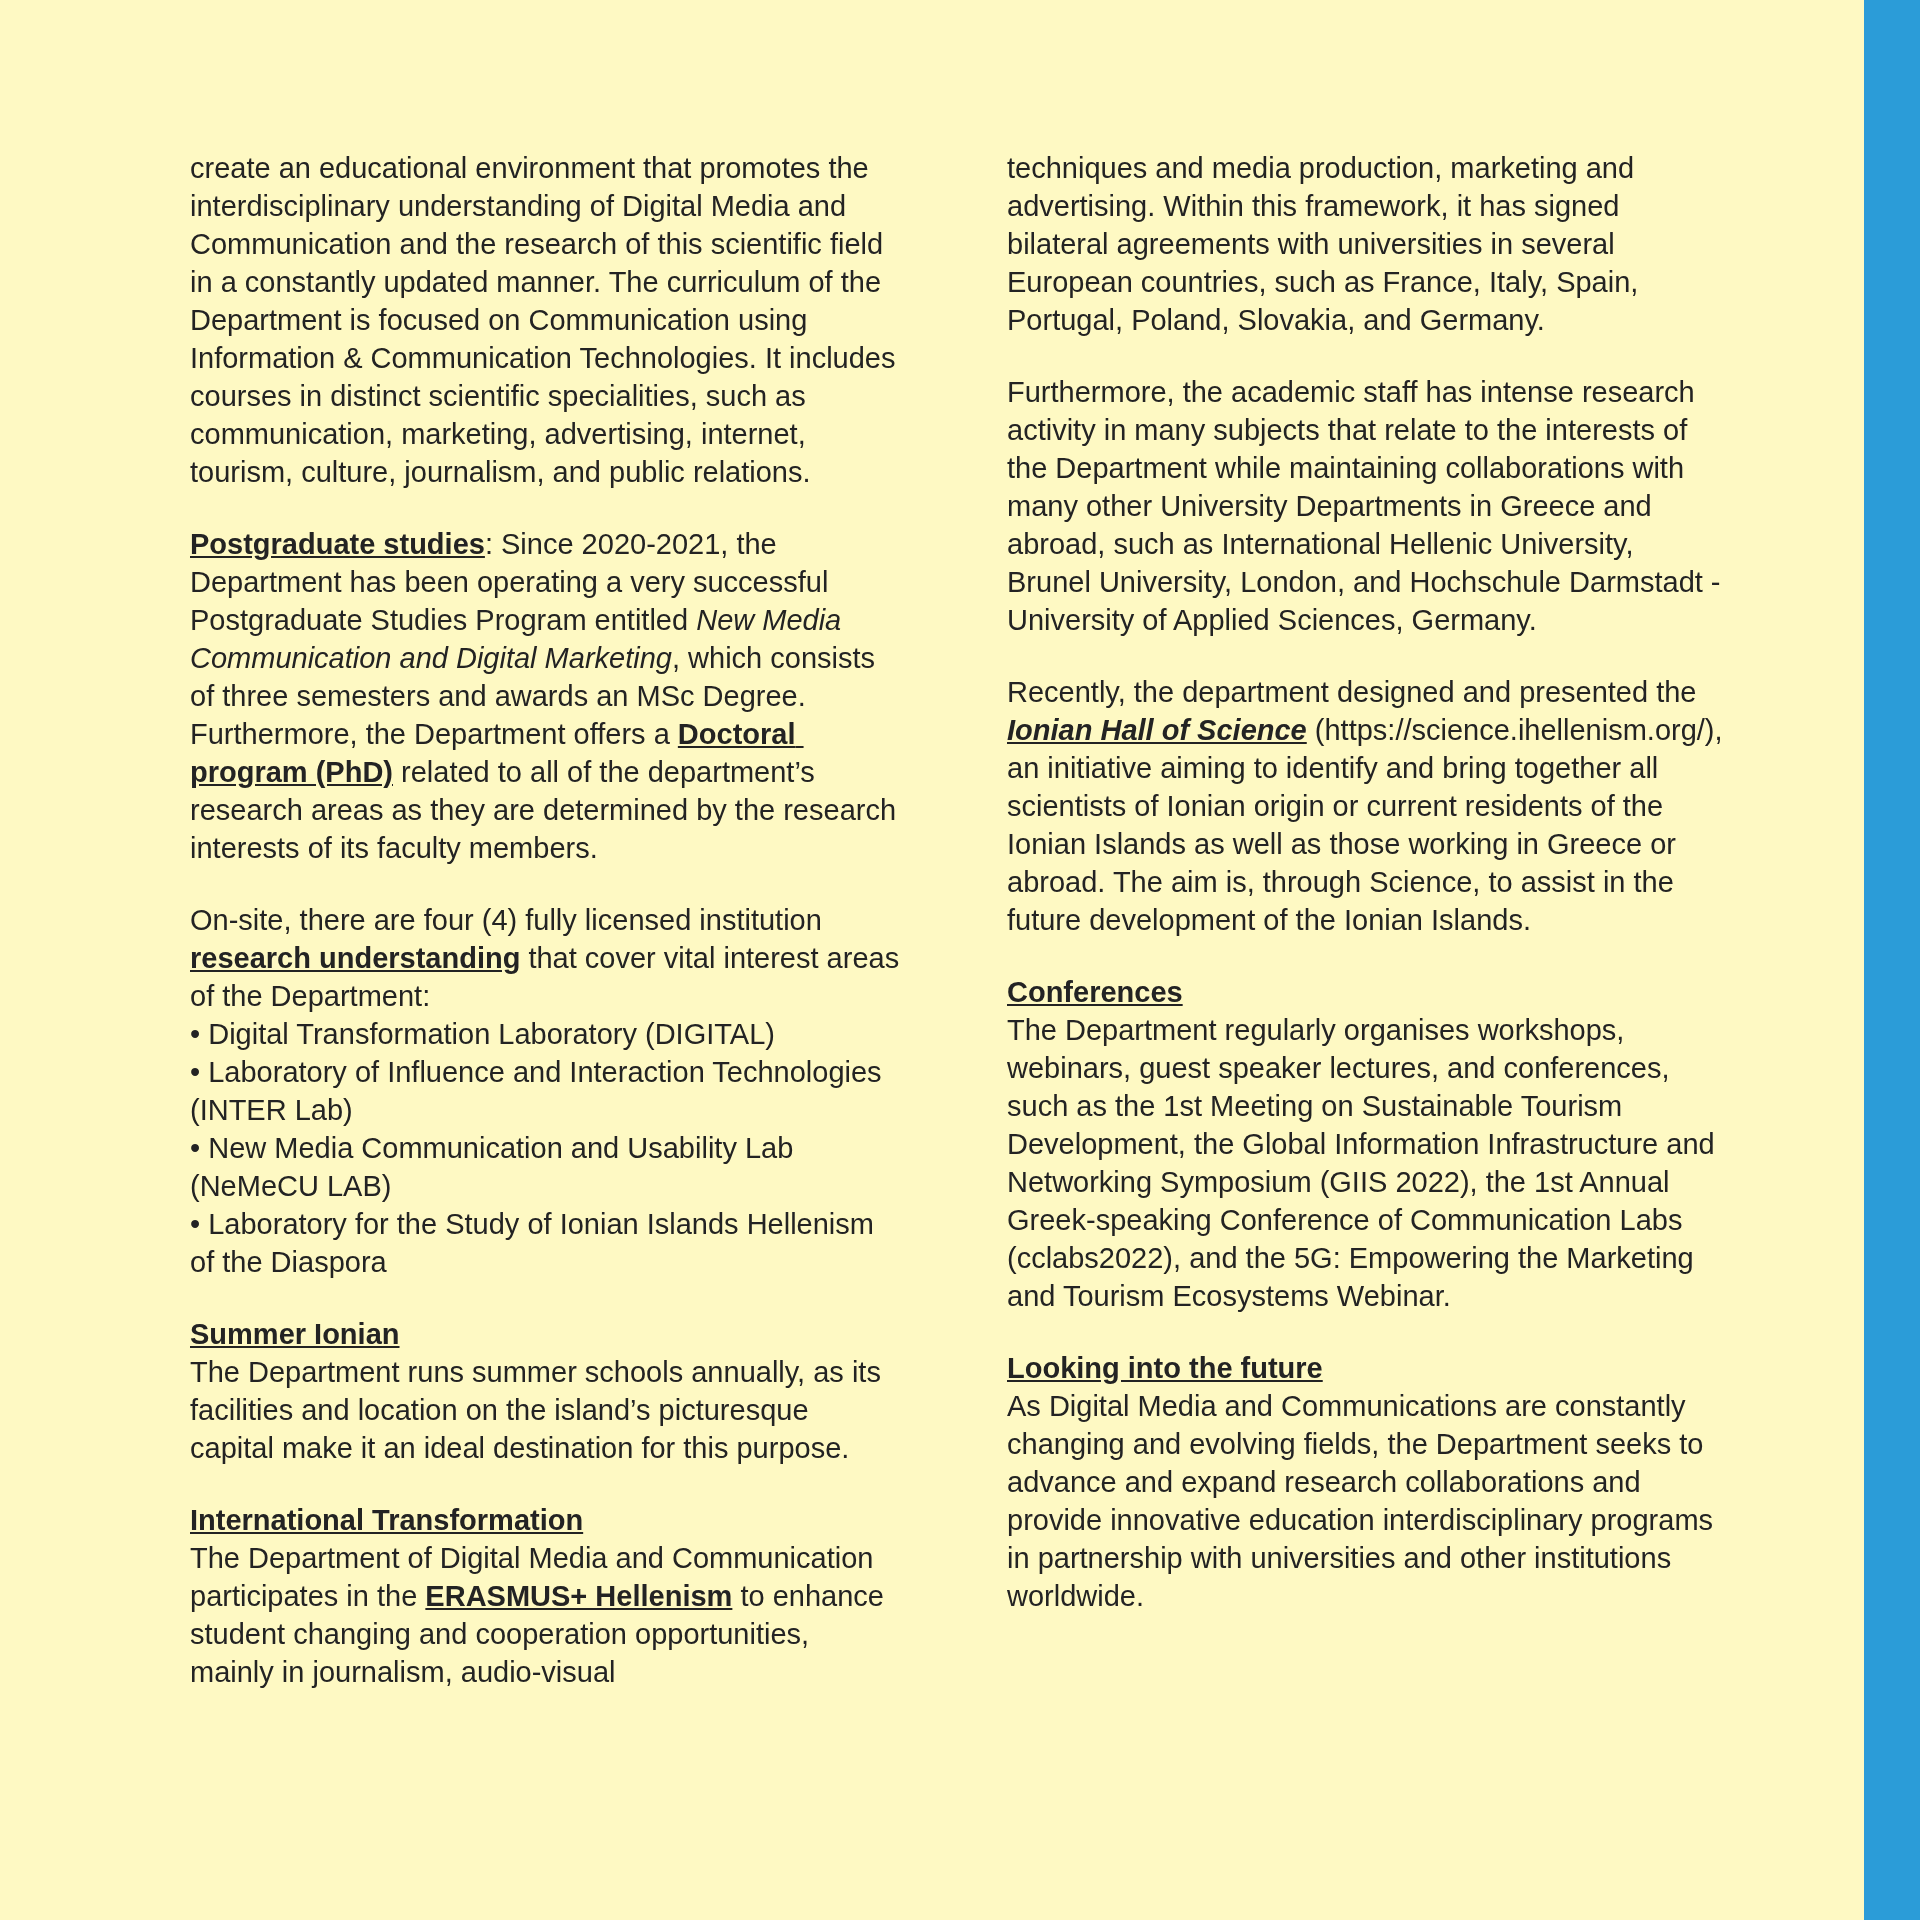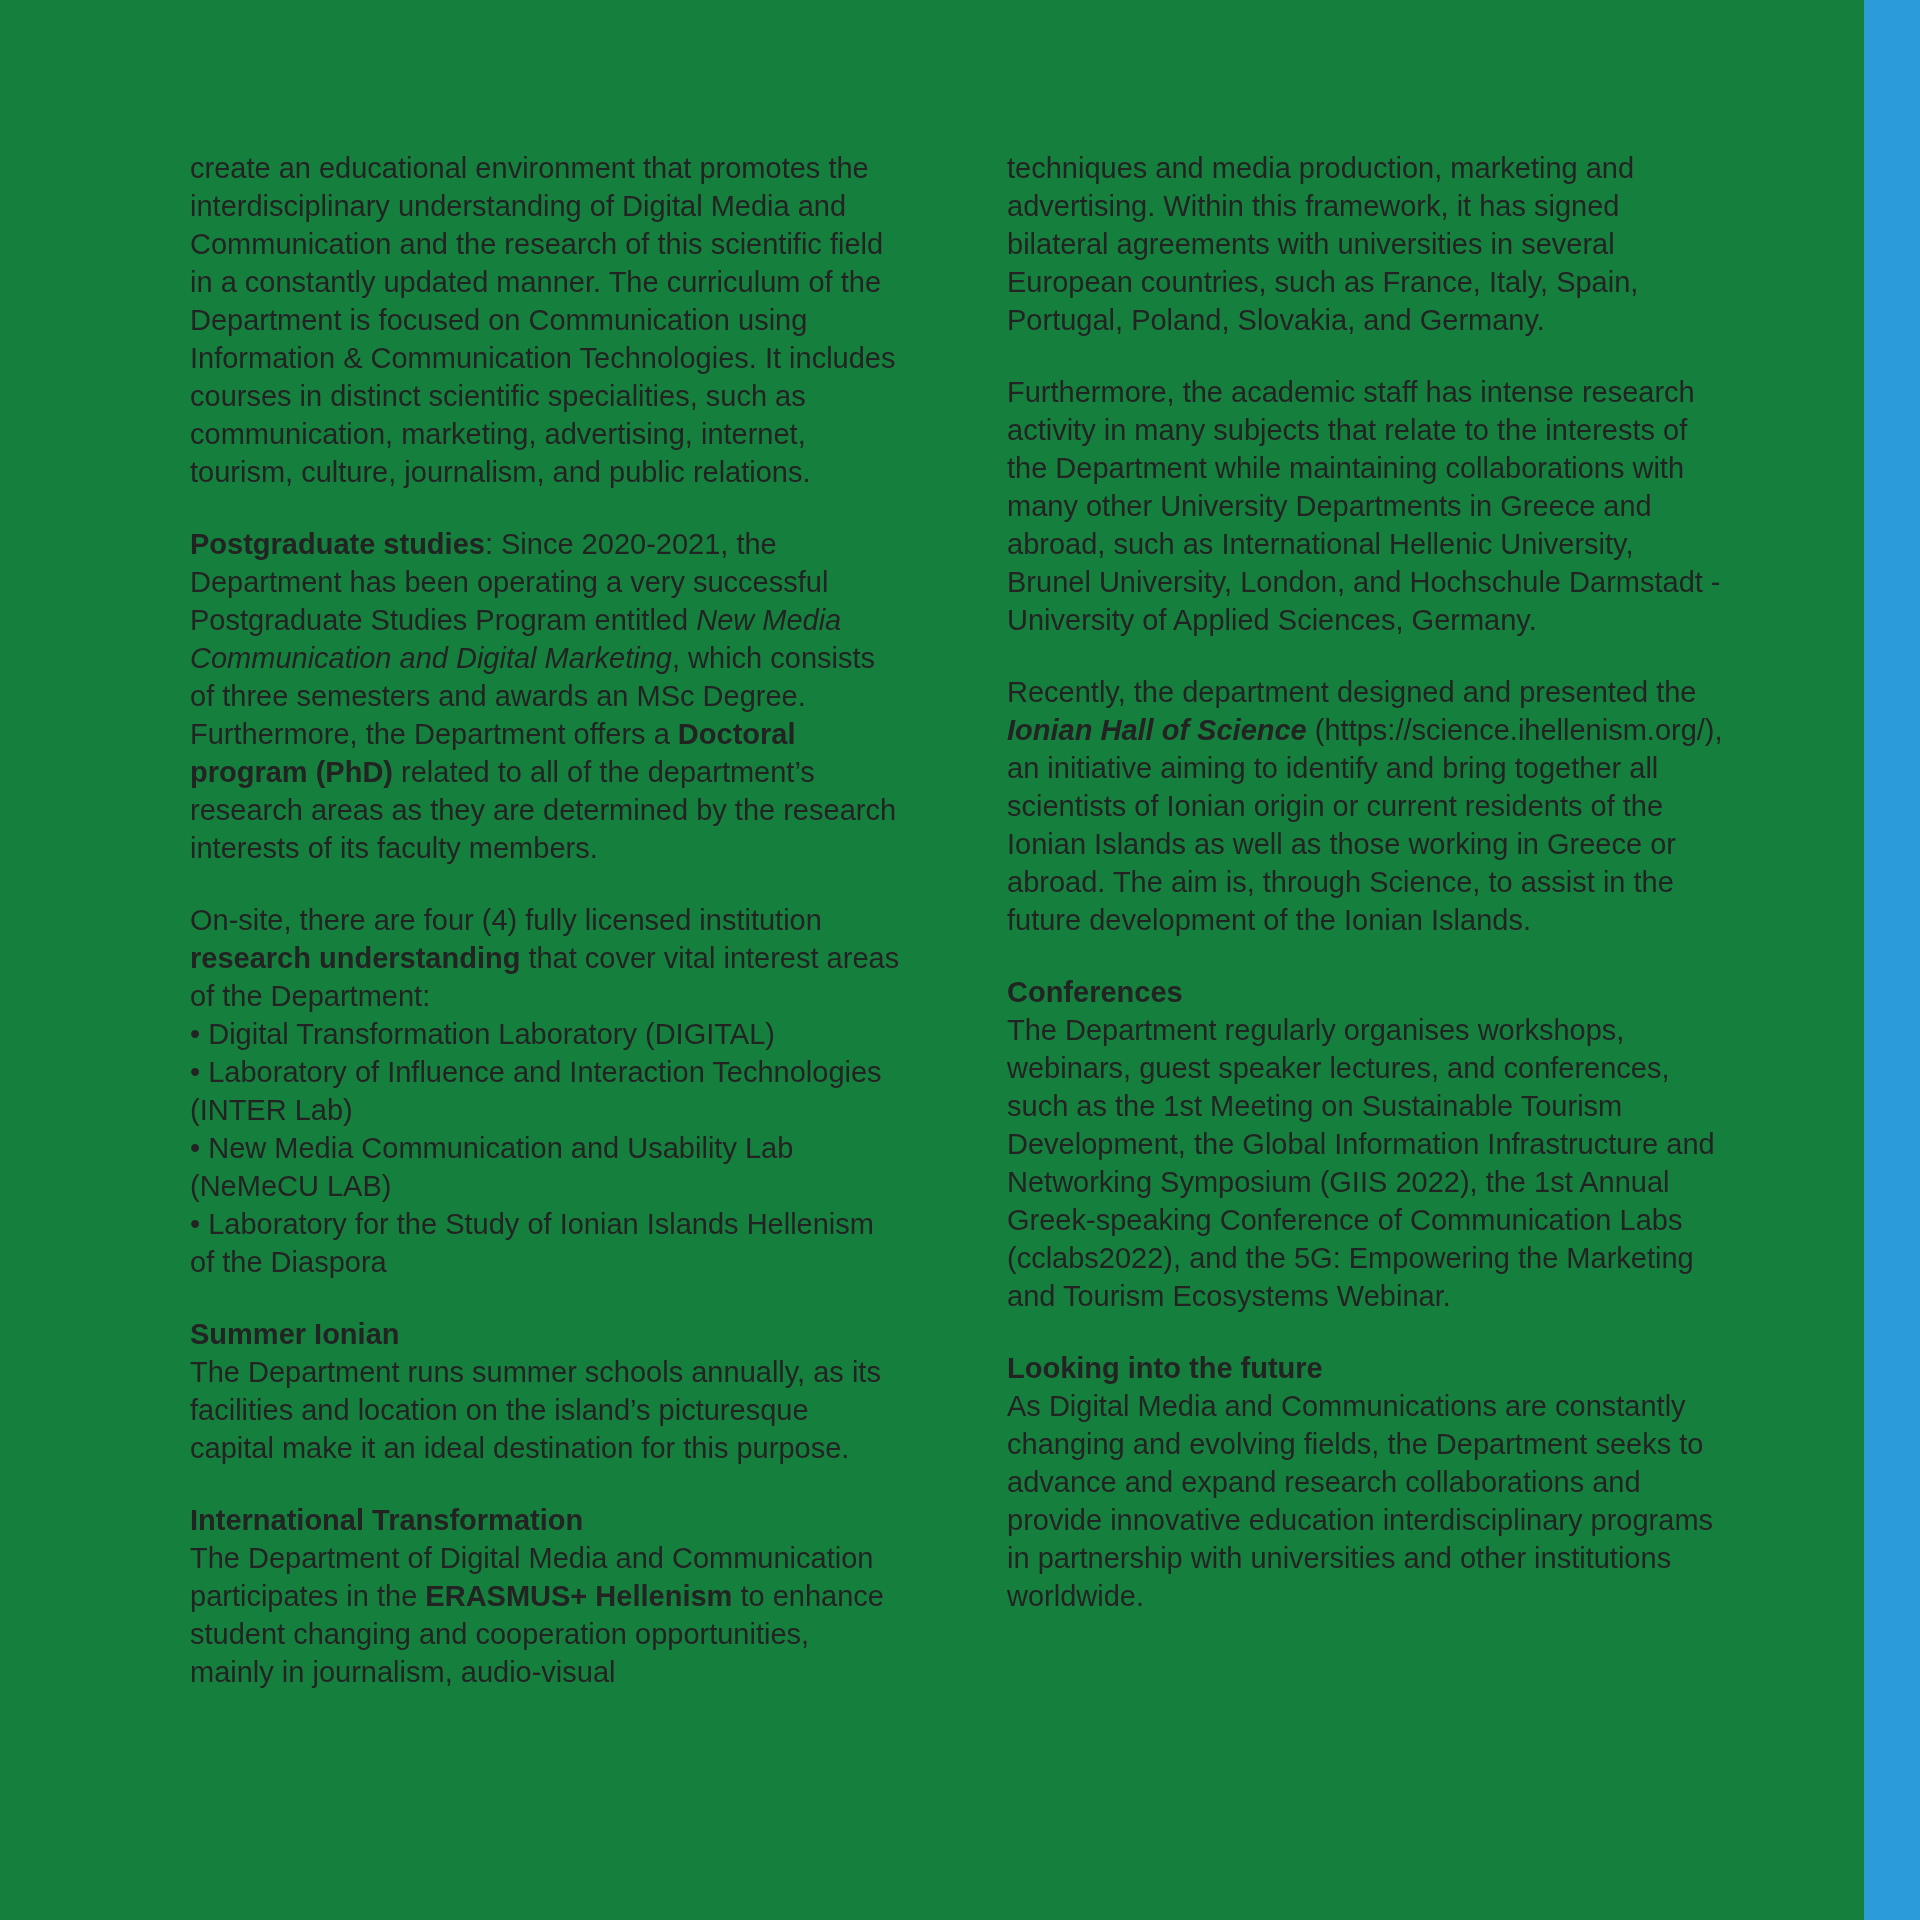--- a/index.html
+++ b/index.html
@@ -31,34 +31,34 @@
     letter-spacing: 0;
   }
   .col-left  { width: 710px; }
   .col-right { width: 718px; }
   p.block {
     margin: 0 0 34px 0;
     white-space: pre-wrap;
     overflow-wrap: break-word;
   }
   p.block:last-child { margin-bottom: 0; }
-  .b  { font-weight: bold; }
+  .b  { font-weight: bold; text-decoration: underline; }
   .i  { font-style: italic; }
   .stripe {
     position: absolute;
     top: 0;
     right: 0;
     width: 56px;
     height: 1920px;
   }
 </style>
 </head>
 <body>
 
-<div class="page" style="background: #15803d;">
+<div class="page" style="background: #fef9c3;">
   <div class="columns">
     <div class="col col-left" style="color: rgb(35, 35, 35);">
         <p class="block"><span class="">create an educational environment that promotes the interdisciplinary understanding of Digital Media and Communication and the research of this scientific field in a constantly updated manner. The curriculum of the Department is focused on Communication using Information &amp; Communication Technologies. It includes courses in distinct scientific specialities, such as communication, marketing, advertising, internet, tourism, culture, journalism, and public relations.</span></p>
         <p class="block"><span class="b ">Postgraduate studies</span><span class="">: Since 2020-2021, the Department has been operating a very successful Postgraduate Studies Program entitled </span><span class="i">New Media Communication and Digital Marketing</span><span class="">, which consists of three semesters and awards an MSc Degree. Furthermore, the Department offers a </span><span class="b ">Doctoral program (PhD)</span><span class=""> related to all of the department’s research areas as they are determined by the research interests of its faculty members.</span></p>
         <p class="block"><span class="">On-site, there are four (4) fully licensed institution </span><span class="b ">research understanding</span><span class=""> that cover vital interest areas of the Department:
 • Digital Transformation Laboratory (DIGITAL)
 • Laboratory of Influence and Interaction Technologies (INTER Lab)
 • New Media Communication and Usability Lab (NeMeCU LAB)
 • Laboratory for the Study of Ionian Islands Hellenism of the Diaspora</span></p>
         <p class="block"><span class="b">Summer Ionian

